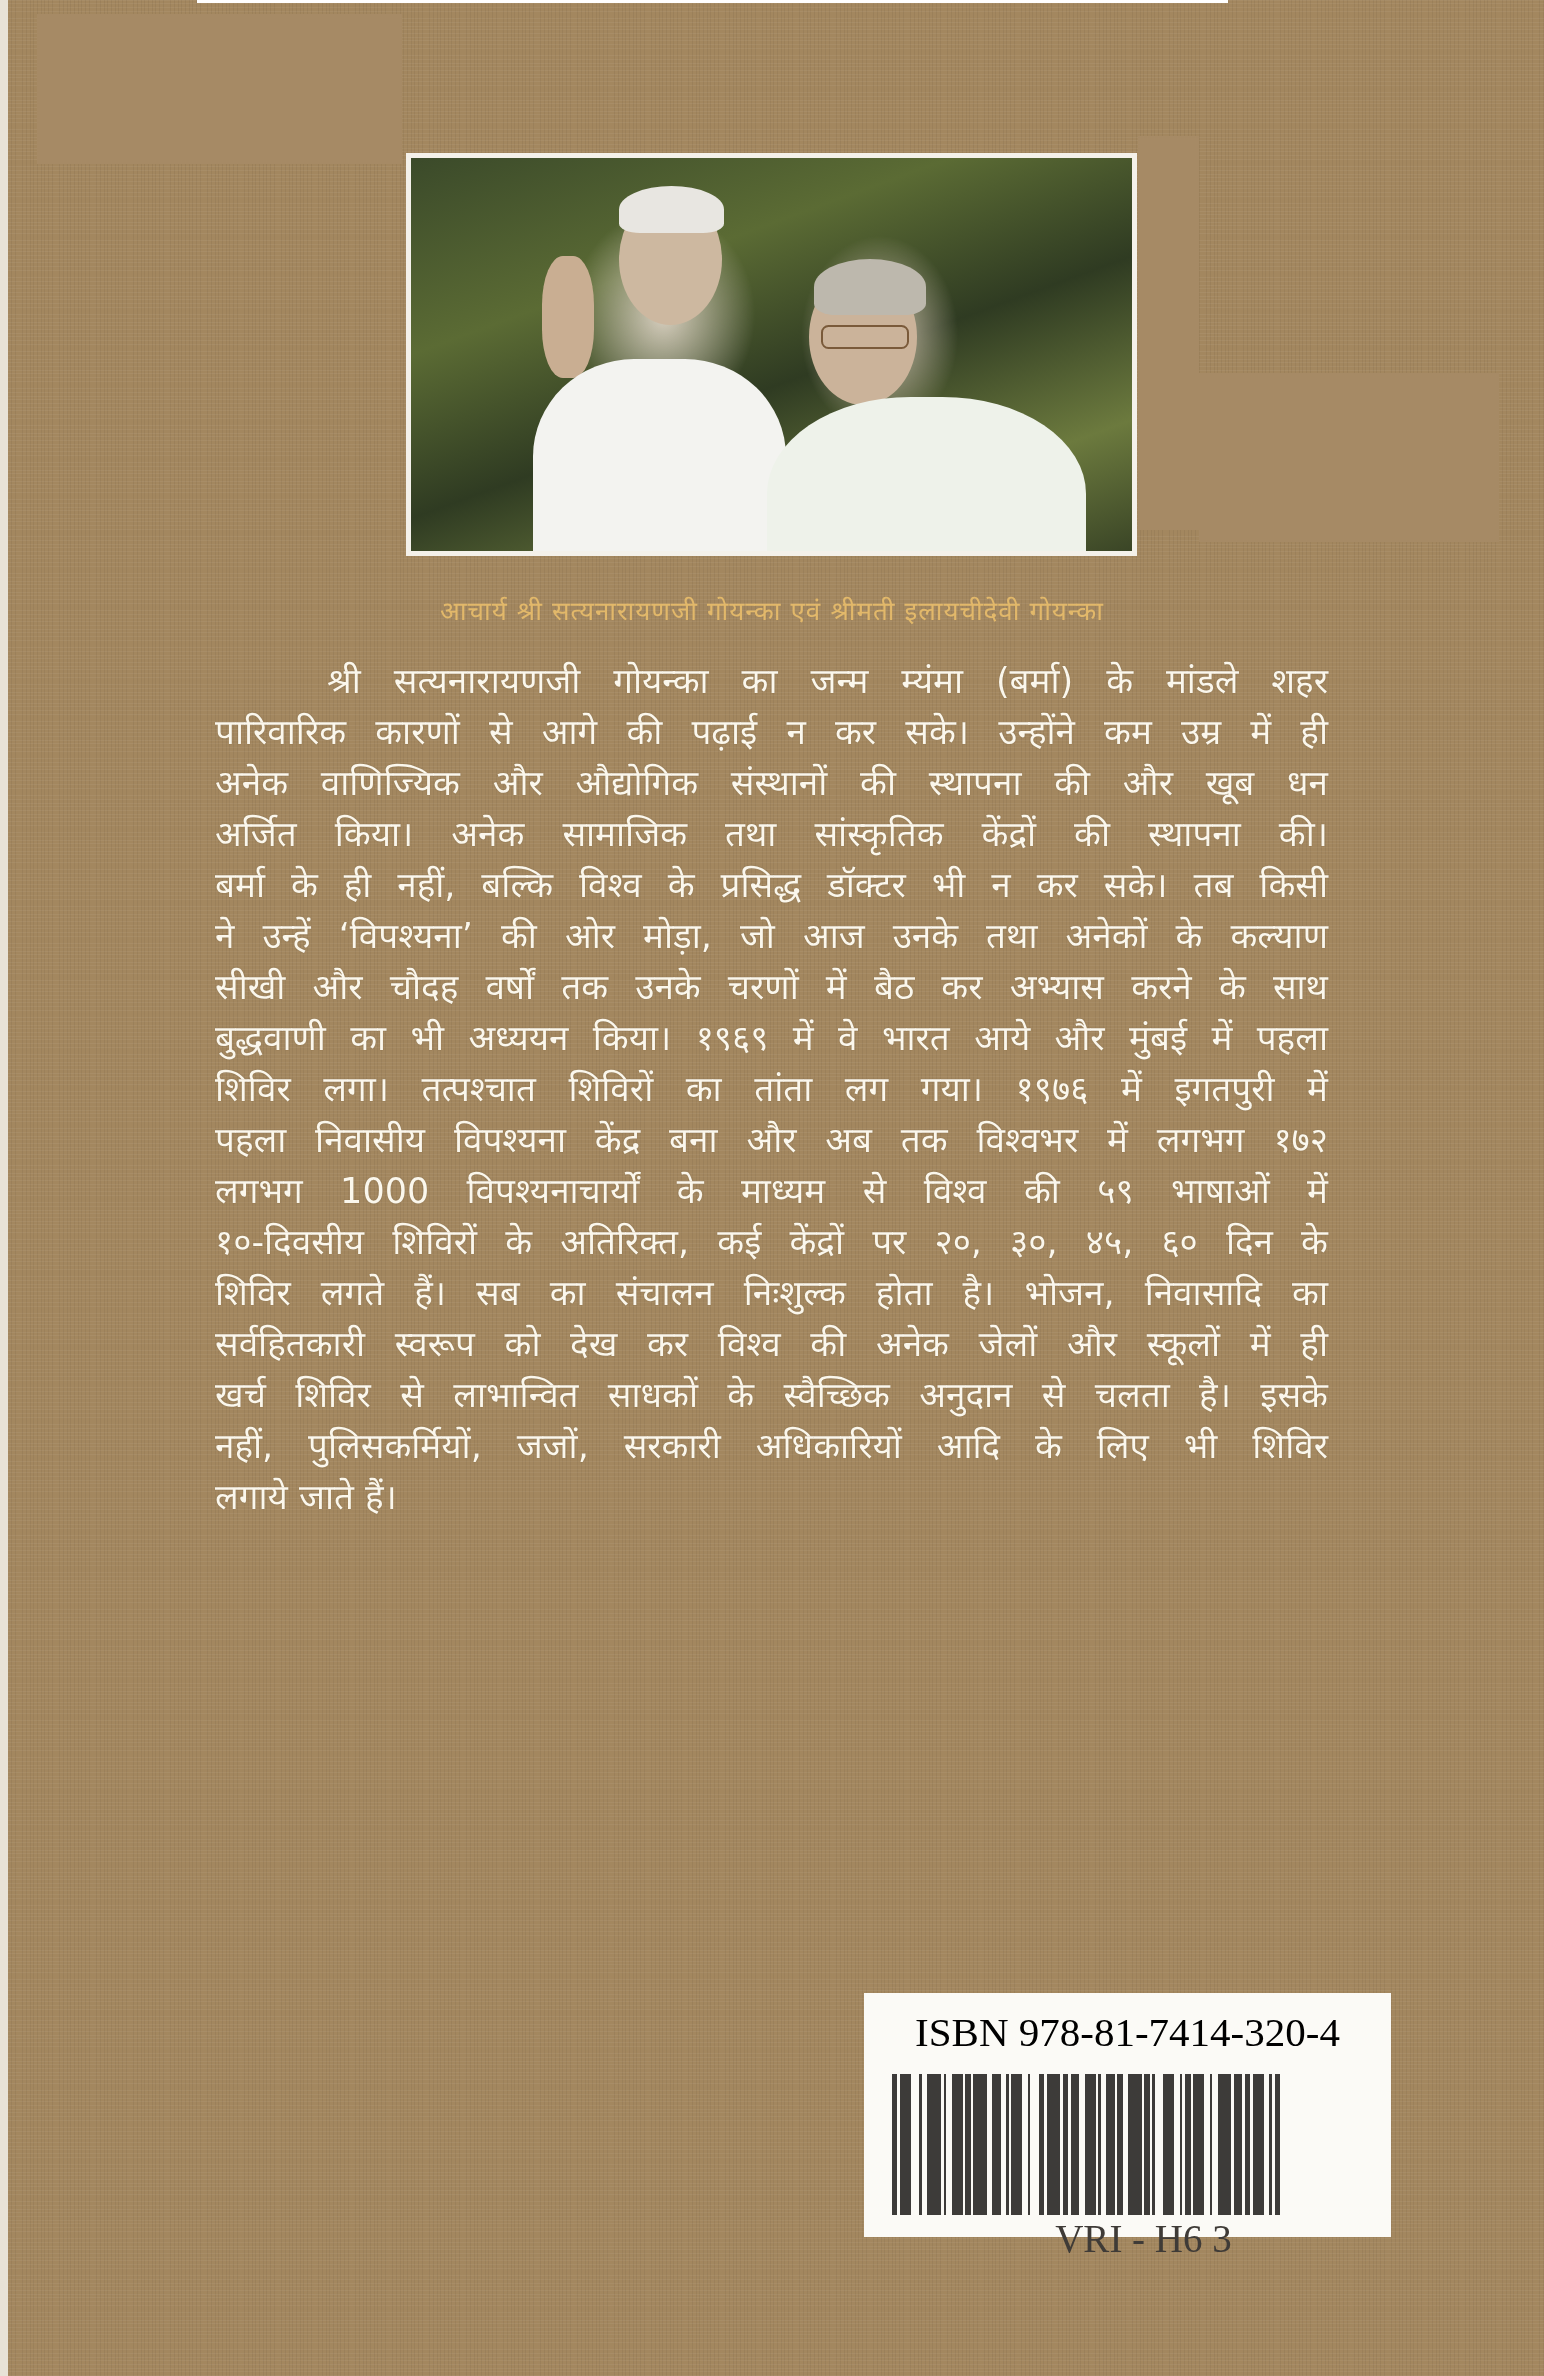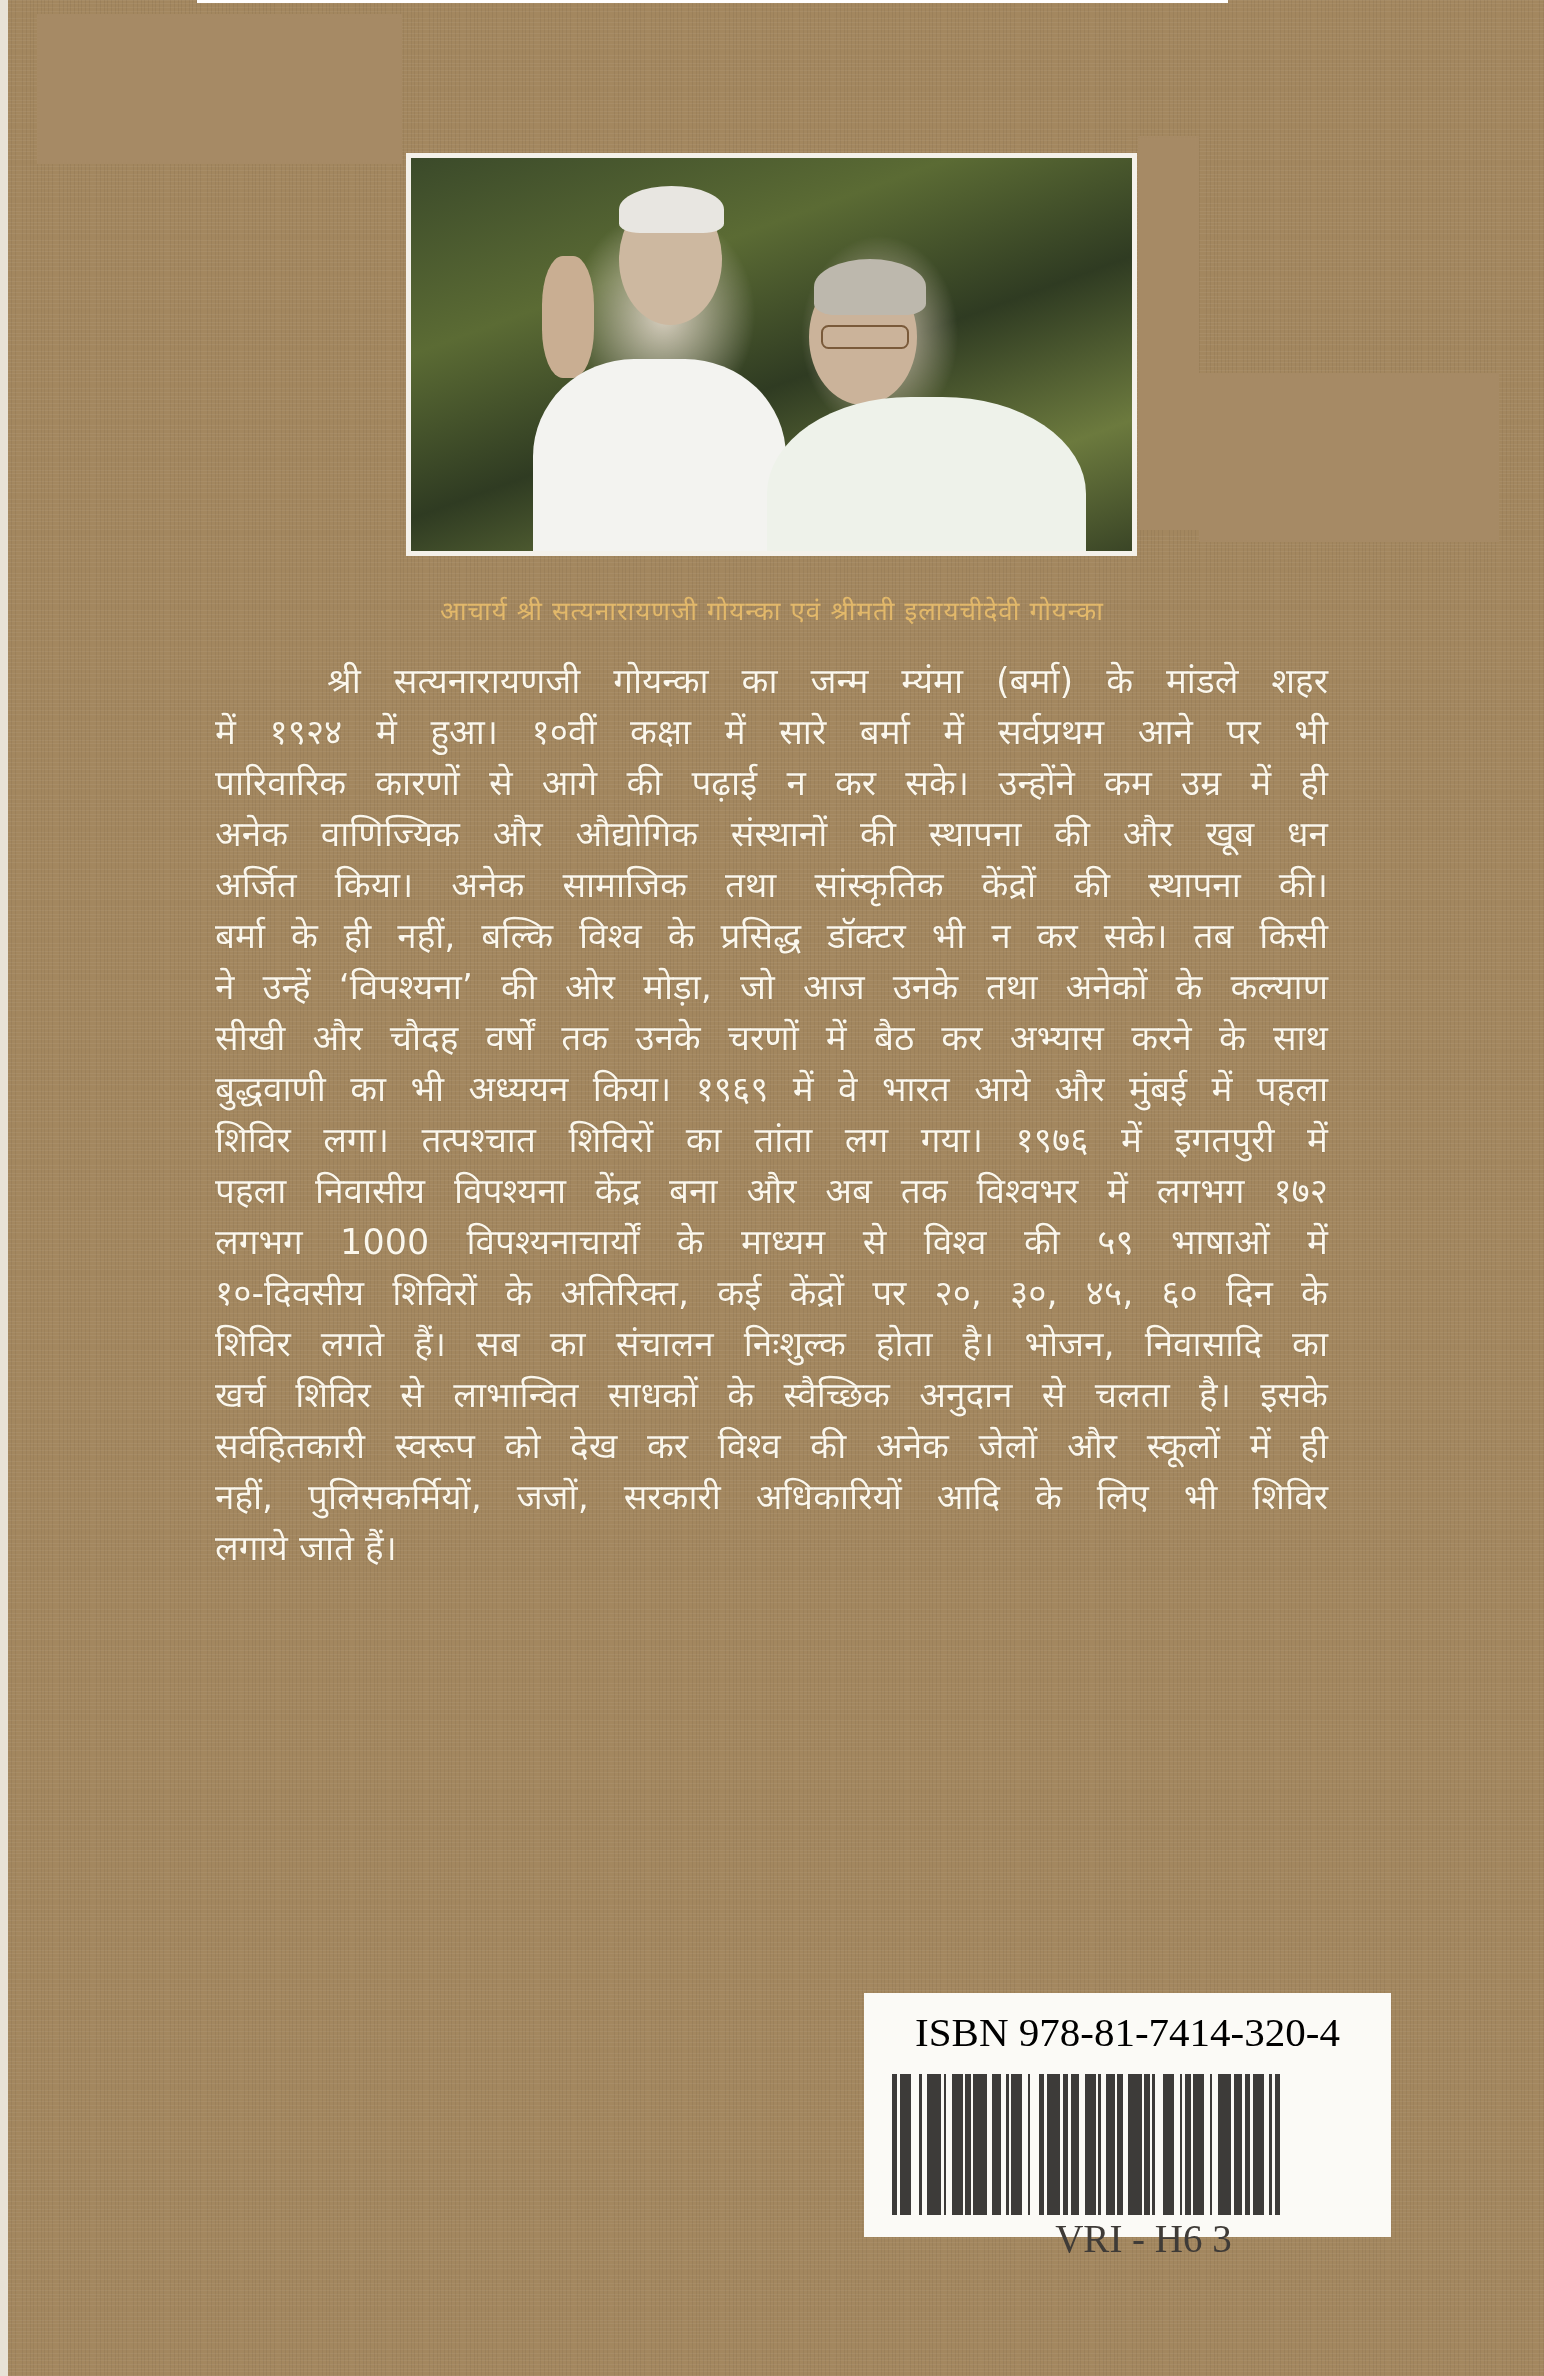--- a/index.html
+++ b/index.html
@@ -78,37 +78,36 @@
     <div class="person" style="left:410px; top:167px; width:84px; height:20.6px; border:2.8px solid #7a5a3a; border-radius:7.5px; background:transparent;"></div>
     <div class="person" style="left:356px; top:239px; width:319px; height:215px; background:#eef2ea; border-radius:45% 45% 0 0;"></div>
   </div>
 </div>
 
 <div class="caption">आचार्य श्री सत्यनारायणजी गोयन्का एवं श्रीमती इलायचीदेवी गोयन्का</div>
 
 <div class="body-text">
   <p>
     <span class="line indent">श्री सत्यनारायणजी गोयन्का का जन्म म्यंमा (बर्मा) के मांडले शहर</span>
-    <span class="line">में १९२४ में हुआ। १०वीं कक्षा में सारे बर्मा में सर्वप्रथम आने पर भी</span>
     <span class="line">पारिवारिक कारणों से आगे की पढ़ाई न कर सके। उन्होंने कम उम्र में ही</span>
     <span class="line">अनेक वाणिज्यिक और औद्योगिक संस्थानों की स्थापना की और खूब धन</span>
     <span class="line">अर्जित किया। अनेक सामाजिक तथा सांस्कृतिक केंद्रों की स्थापना की।</span>
     <span class="line">बर्मा के ही नहीं, बल्कि विश्व के प्रसिद्ध डॉक्टर भी न कर सके। तब किसी</span>
     <span class="line">ने उन्हें ‘विपश्यना’ की ओर मोड़ा, जो आज उनके तथा अनेकों के कल्याण</span>
   </p>
   <p>
     <span class="line">सीखी और चौदह वर्षों तक उनके चरणों में बैठ कर अभ्यास करने के साथ</span>
     <span class="line">बुद्धवाणी का भी अध्ययन किया। १९६९ में वे भारत आये और मुंबई में पहला</span>
     <span class="line">शिविर लगा। तत्पश्चात शिविरों का तांता लग गया। १९७६ में इगतपुरी में</span>
     <span class="line">पहला निवासीय विपश्यना केंद्र बना और अब तक विश्वभर में लगभग १७२</span>
     <span class="line">लगभग 1000 विपश्यनाचार्यों के माध्यम से विश्व की ५९ भाषाओं में</span>
     <span class="line">१०-दिवसीय शिविरों के अतिरिक्त, कई केंद्रों पर २०, ३०, ४५, ६० दिन के</span>
     <span class="line">शिविर लगते हैं। सब का संचालन निःशुल्क होता है। भोजन, निवासादि का</span>
+    <span class="line">सर्वहितकारी स्वरूप को देख कर विश्व की अनेक जेलों और स्कूलों में ही</span>
     <span class="line">खर्च शिविर से लाभान्वित साधकों के स्वैच्छिक अनुदान से चलता है। इसके</span>
-    <span class="line">सर्वहितकारी स्वरूप को देख कर विश्व की अनेक जेलों और स्कूलों में ही</span>
     <span class="line">नहीं, पुलिसकर्मियों, जजों, सरकारी अधिकारियों आदि के लिए भी शिविर</span>
     <span class="line last">लगाये जाते हैं।</span>
   </p>
 </div>
 
 <div class="isbn-box">
   <div class="isbn-text">ISBN 978-81-7414-320-4</div>
   <div class="barcode-wrap">
     <div class="barcode" id="barcode" style="left:0; top:0; width:392px;">
         <span style="width: 5.4px; background: rgb(61, 59, 57);"></span>

